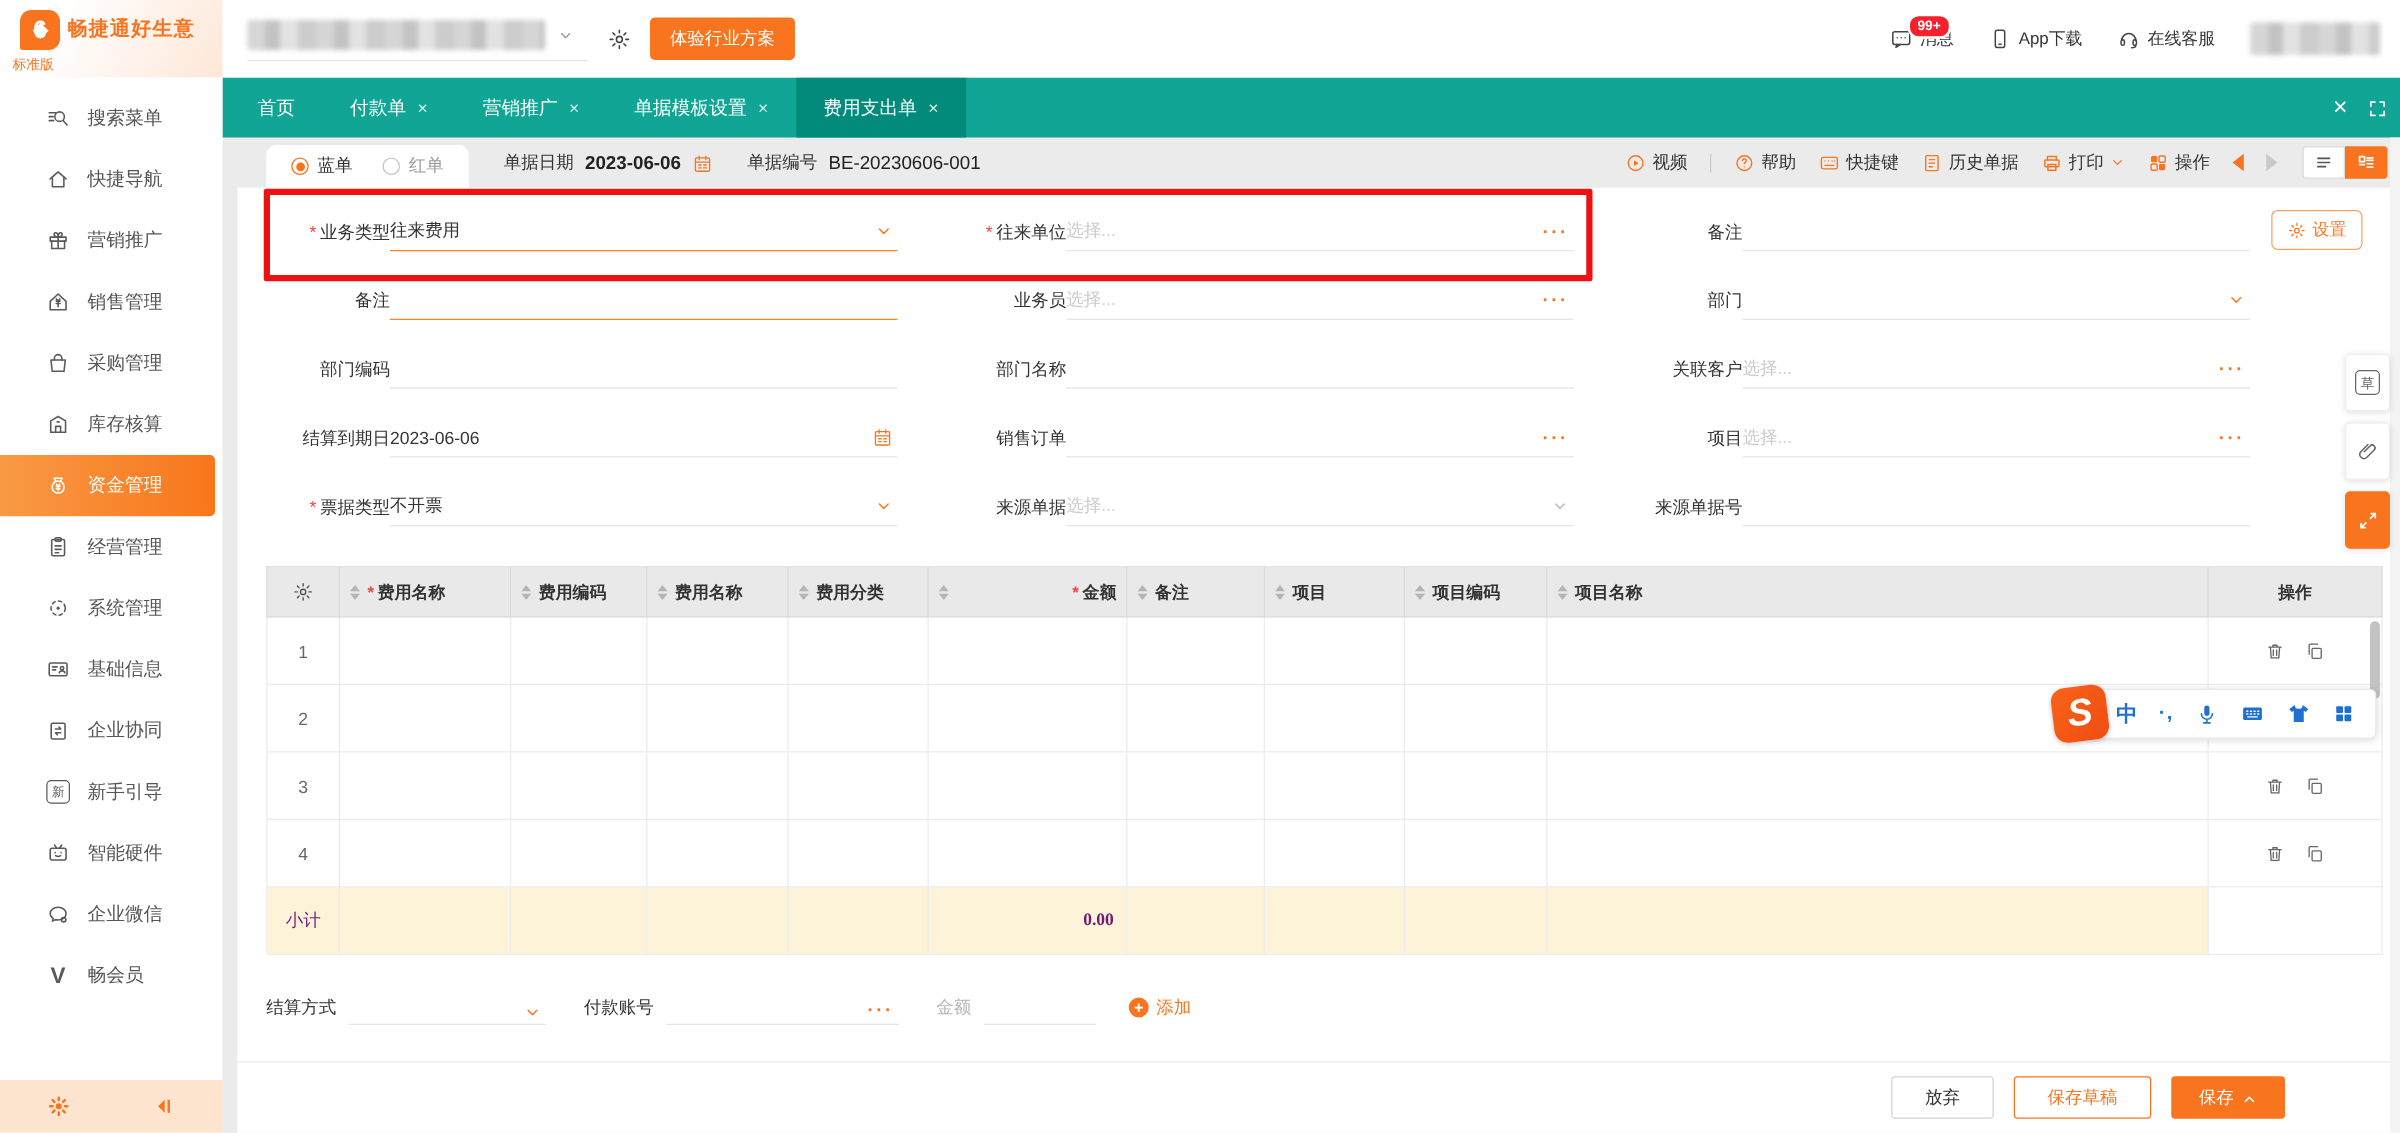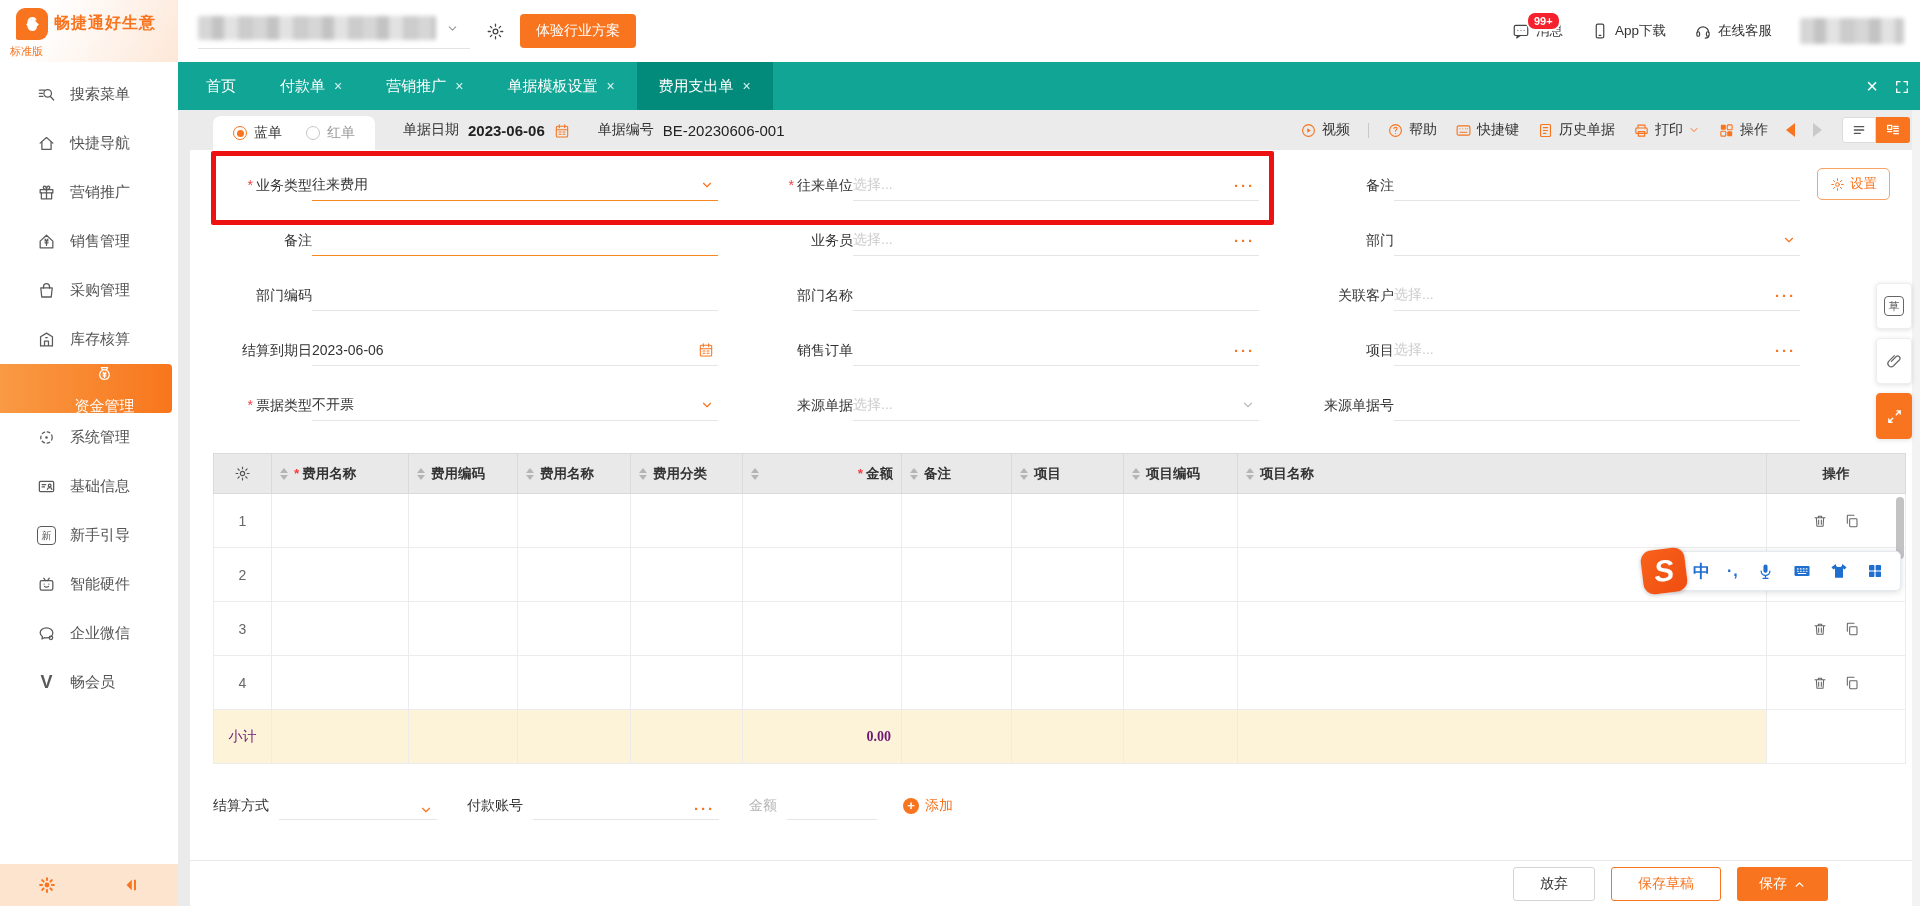--- a/index.html
+++ b/index.html
@@ -57,21 +57,21 @@
   .view-toggle{display:flex;margin-left:2px;}
   .vt-btn{width:34px;height:26px;display:flex;align-items:center;justify-content:center;cursor:pointer;}
   .vt-list{background:#fff;border:1px solid #dcdcdc;border-radius:3px 0 0 3px;color:#555;}
   .vt-detail{background:#f8741f;border-radius:0 3px 3px 0;color:#fff;}
 
   
   .sidebar{position:absolute;left:0;top:62px;width:178px;bottom:0;background:#fff;z-index:10;}
   .sb-menu{padding-top:8px;}
   .sb-item{height:49px;display:flex;align-items:center;gap:14px;padding-left:37px;font-size:15px;color:#555;cursor:pointer;}
   .sb-item .ic{color:#5a5a5a;}
-  .sb-item.active{background:linear-gradient(90deg,#f99a44,#f8761c);color:#fff;margin-right:6px;border-radius:0 4px 4px 0;flex-direction:column;}
+  .sb-item.active{background:linear-gradient(90deg,#f99a44,#f8761c);color:#fff;margin-right:6px;border-radius:0 4px 4px 0;}
   .sb-item.active .ic,.sb-item.active .tic{color:#fff;border-color:#fff;}
   .tic{width:19px;height:19px;border:1.5px solid #5a5a5a;border-radius:4px;font-size:10px;display:flex;align-items:center;justify-content:center;color:#5a5a5a;flex:none;}
   .tic.mem{border:none;font-size:18px;font-weight:bold;width:19px;}
   .sb-footer{position:absolute;left:0;right:0;bottom:0;height:42px;background:#fce4cf;display:flex;align-items:center;justify-content:space-between;padding:0 38px;}
   .sb-footer .ic{color:#f8741f;cursor:pointer;}
 
   
   .card{position:absolute;left:190px;top:150px;right:0;bottom:0;background:#fff;z-index:5;}
 
   
@@ -115,21 +115,21 @@
   
   .pay-row{position:absolute;left:23px;top:642px;display:flex;align-items:center;}
   .pay-item{display:flex;align-items:center;}
   .pay-label{font-size:14px;color:#333;}
   .pay-label.dim{color:#b5b5b5;}
   .pay-input{border-bottom:1px solid #e5e5e5;height:28px;margin-left:10px;display:flex;align-items:flex-end;justify-content:flex-end;padding:0 4px 2px 4px;cursor:text;}
   .add-btn{display:flex;align-items:center;gap:6px;color:#f8741f;font-size:14px;cursor:pointer;margin-left:26px;}
   .add-btn .plus{width:16px;height:16px;border-radius:50%;background:#f8741f;color:#fff;font-size:13px;line-height:15px;text-align:center;font-weight:bold;}
 
   
-  .card-footer{position:absolute;left:0;right:0;bottom:0;height:46px;background:#fff;border-top:1px solid #e9e9e9;display:flex;align-items:center;justify-content:flex-end;gap:16px;padding-right:92px;z-index:6;}
+  .card-footer{position:absolute;left:0;right:0;bottom:0;height:57px;background:#fff;border-top:1px solid #e9e9e9;display:flex;align-items:center;justify-content:flex-end;gap:16px;padding-right:92px;z-index:6;}
   .btn{height:34px;border-radius:3px;font-size:14px;padding:0 26px;cursor:pointer;background:#fff;display:flex;align-items:center;gap:6px;}
   .btn-discard{border:1px solid #d4d4d4;color:#333;}
   .btn-draft{border:1px solid #f8741f;color:#f8741f;}
   .btn-save{border:none;background:#f8741f;color:#fff;padding:0 22px;}
 
   
   .red-box{position:absolute;left:211px;top:151px;width:1063px;height:74px;border:5px solid #ee1111;border-radius:2px;z-index:40;pointer-events:none;}
   .side-btns{position:absolute;right:8px;top:283px;width:36px;z-index:30;display:flex;flex-direction:column;gap:9px;}
   .side-btn{width:36px;height:46px;background:#fff;border:1px solid #eee;box-shadow:0 1px 5px rgba(0,0,0,.12);border-radius:4px;display:flex;align-items:center;justify-content:center;color:#666;cursor:pointer;}
   .side-btn.orange{background:#f8741f;color:#fff;border-color:#f8741f;}
@@ -363,33 +363,48 @@
       <div class="sb-item active">
         <svg class="ic" width="19" height="19" viewBox="0 0 24 24" fill="none" stroke="currentColor" stroke-width="1.6" stroke-linecap="round" stroke-linejoin="round">
           <path d="M9.5 7.5L8 4.5h8l-1.5 3"></path>
           <path d="M9.5 7.5h5c2.7 2.1 4.1 5.6 3.1 8.5-.8 2.3-2.8 3.5-5.6 3.5s-4.8-1.2-5.6-3.5c-1-2.9.4-6.4 3.1-8.5z"></path>
           <path d="M10.2 12.6h3.6M10.2 15h3.6M12 12.6V17M10.4 10.6l1.6 2 1.6-2"></path>
         </svg>
         <span>资金管理</span>
       </div>
       <div class="sb-item">
         <svg class="ic" width="19" height="19" viewBox="0 0 24 24" fill="none" stroke="currentColor" stroke-width="1.6" stroke-linecap="round" stroke-linejoin="round">
+          <rect x="5.5" y="4.5" width="13" height="16.5" rx="1.5"></rect>
+          <rect x="9" y="2.8" width="6" height="3.4" rx="1"></rect>
+          <path d="M9 11h6M9 14.5h6M9 18h3.5"></path>
+        </svg>
+        <span>经营管理</span>
+      </div>
+      <div class="sb-item">
+        <svg class="ic" width="19" height="19" viewBox="0 0 24 24" fill="none" stroke="currentColor" stroke-width="1.6" stroke-linecap="round" stroke-linejoin="round">
           <circle cx="12" cy="12" r="7.2" stroke-dasharray="3.4 3.4"></circle>
           <circle cx="12" cy="12" r="1.6" fill="currentColor" stroke="none"></circle>
         </svg>
         <span>系统管理</span>
       </div>
       <div class="sb-item">
         <svg class="ic" width="19" height="19" viewBox="0 0 24 24" fill="none" stroke="currentColor" stroke-width="1.6" stroke-linecap="round" stroke-linejoin="round">
           <rect x="3" y="5.5" width="18" height="13" rx="1.5"></rect>
           <path d="M6.5 9.5h4.5M6.5 12.5h3"></path>
           <circle cx="16" cy="10.8" r="1.7"></circle>
           <path d="M13.2 15.5c.4-2.6 5.2-2.6 5.6 0"></path>
         </svg>
         <span>基础信息</span>
+      </div>
+      <div class="sb-item">
+        <svg class="ic" width="19" height="19" viewBox="0 0 24 24" fill="none" stroke="currentColor" stroke-width="1.6" stroke-linecap="round" stroke-linejoin="round">
+          <rect x="5" y="4.5" width="14" height="16" rx="1.5"></rect>
+          <path d="M9.3 10.3h5.4l-1.8-1.8M14.7 14.2H9.3l1.8 1.8"></path>
+        </svg>
+        <span>企业协同</span>
       </div>
       <div class="sb-item">
         <span class="tic">新</span>
         <span>新手引导</span>
       </div>
       <div class="sb-item">
         <svg class="ic" width="19" height="19" viewBox="0 0 24 24" fill="none" stroke="currentColor" stroke-width="1.6" stroke-linecap="round" stroke-linejoin="round">
           <rect x="4" y="7" width="16" height="12" rx="2"></rect>
           <path d="M8.5 4l2.2 3M15.5 4l-2.2 3M9 11.5h.01M15 11.5h.01M9.5 14.5c1.6 1.1 3.4 1.1 5 0"></path>
         </svg>

